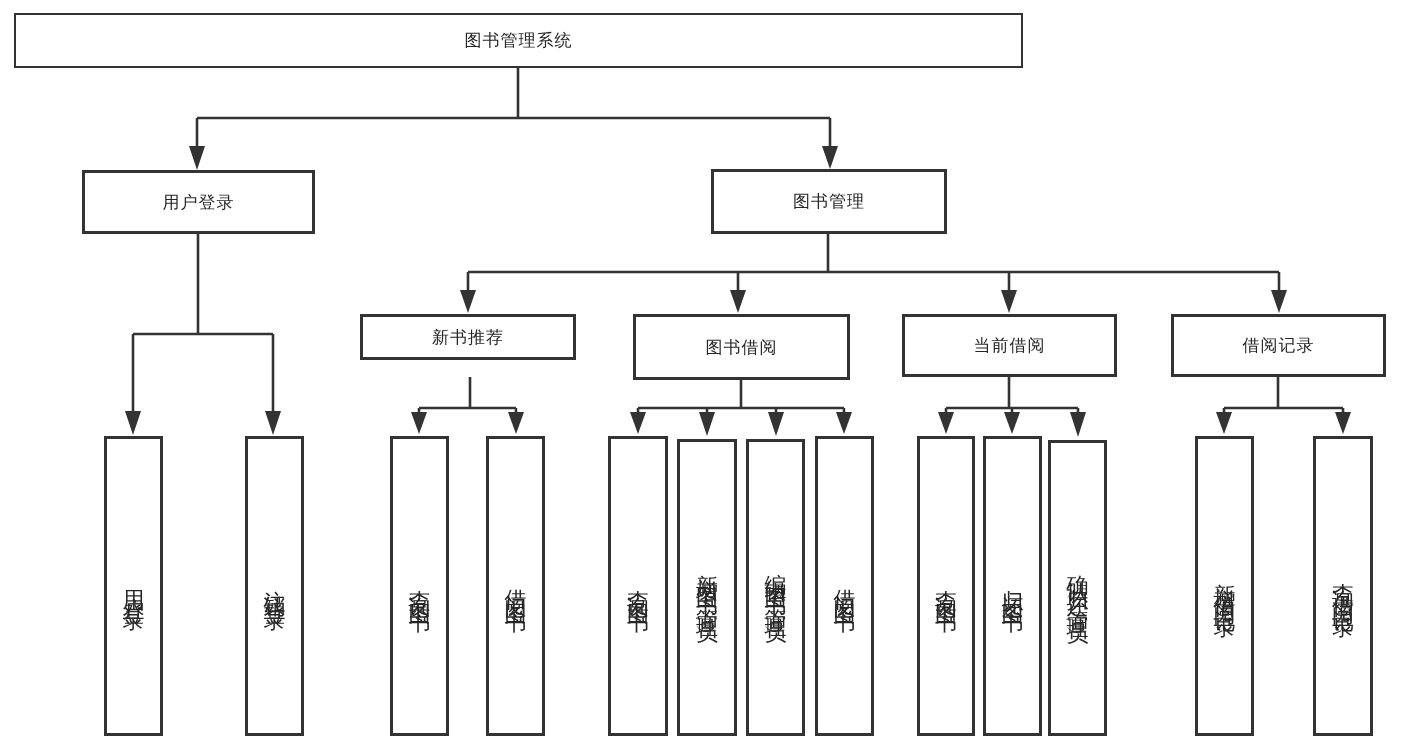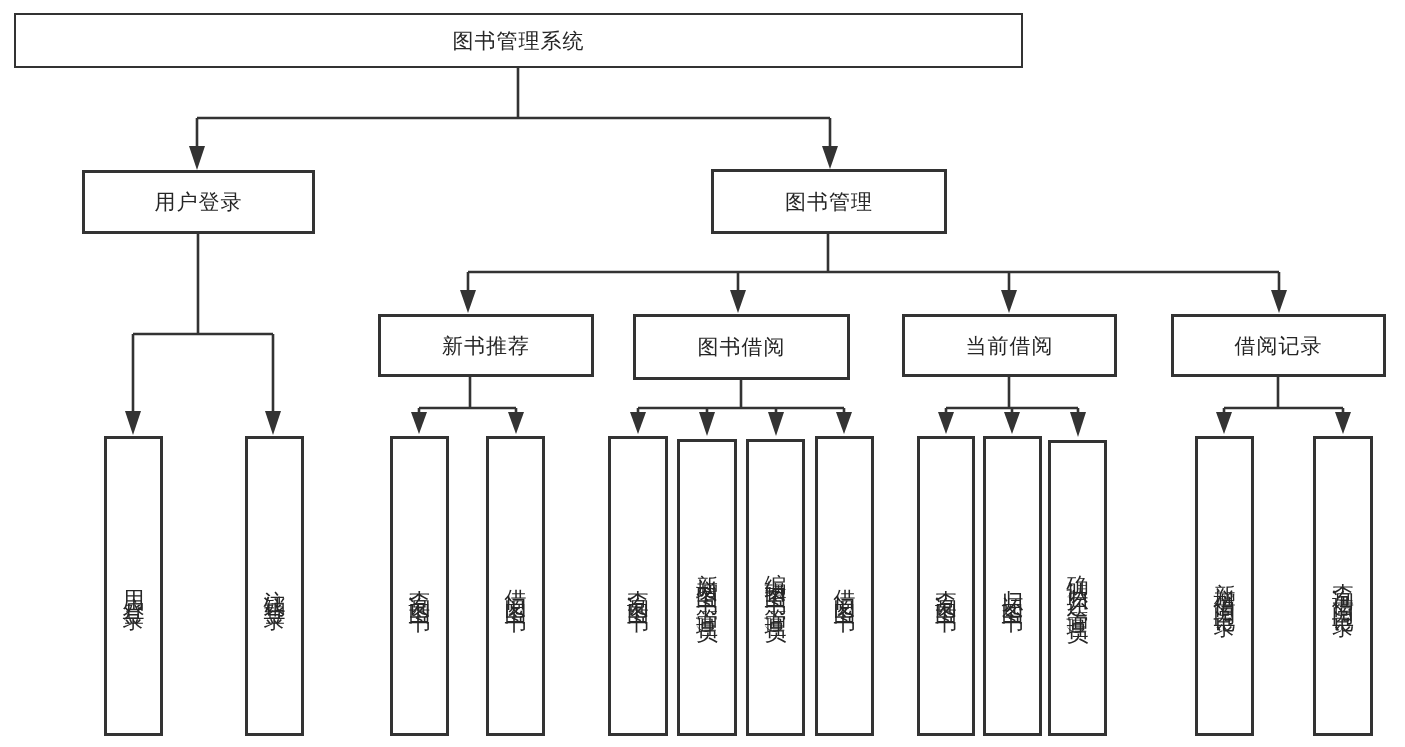--- a/index.html
+++ b/index.html
@@ -39,37 +39,37 @@
   .node {
     position: absolute;
     background: #ffffff;
     border: 3px solid var(--line);
     display: flex;
     align-items: center;
     justify-content: center;
     color: var(--text);
   }
   .node.h span {
-    font-size: 21px;
+    font-size: 17px;
     letter-spacing: 1px;
     white-space: nowrap;
   }
   .node.root { border-width: 2.5px; }
   .node.v span {
     writing-mode: vertical-rl;
     text-orientation: mixed;
     font-size: 22px;
     letter-spacing: 7px;
     line-height: 1;
   }
   
   .n-root   { left: 14px;   top: 13px;  width: 1009px; height: 55px; }
   .n-login  { left: 82px;   top: 170px; width: 233px;  height: 64px; }
   .n-mgmt   { left: 711px;  top: 169px; width: 236px;  height: 65px; text-align: right; }
-  .n-rec    { left: 378px;  top: 314px; width: 216px;  height: 63px; }
+  .n-rec    { left: 360px;  top: 314px; width: 216px;  height: 46px; }
   .n-borrow { left: 633px;  top: 314px; width: 217px;  height: 66px; text-align: right; }
   .n-cur    { left: 902px;  top: 314px; width: 215px;  height: 63px; }
   .n-rcd    { left: 1171px; top: 314px; width: 215px;  height: 63px; }
   .leaf-1  { left: 104px;  top: 436px; width: 59px; height: 300px; }
   .leaf-2  { left: 245px;  top: 436px; width: 59px; height: 300px; }
   .leaf-3  { left: 390px;  top: 436px; width: 59px; height: 300px; }
   .leaf-4  { left: 486px;  top: 436px; width: 59px; height: 300px; }
   .leaf-5  { left: 608px;  top: 436px; width: 60px; height: 300px; }
   .leaf-6  { left: 677px;  top: 439px; width: 60px; height: 297px; }
   .leaf-7  { left: 746px;  top: 439px; width: 59px; height: 297px; }

